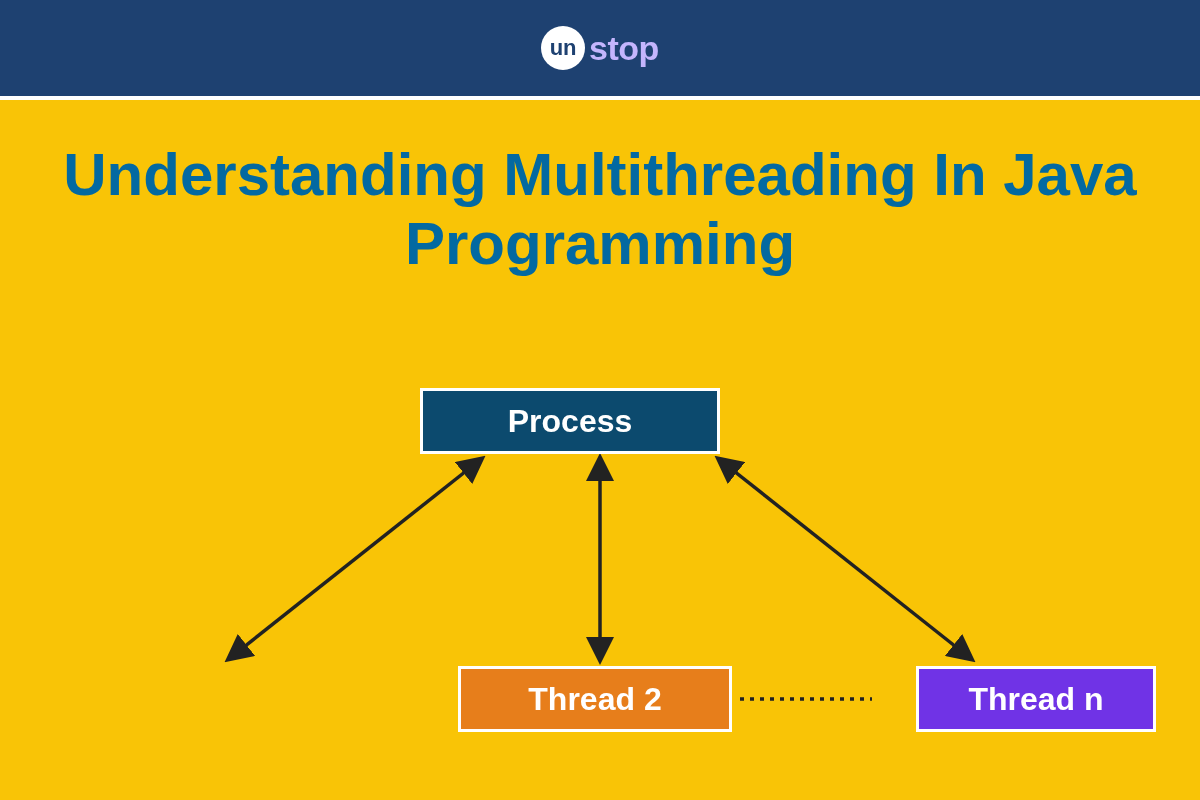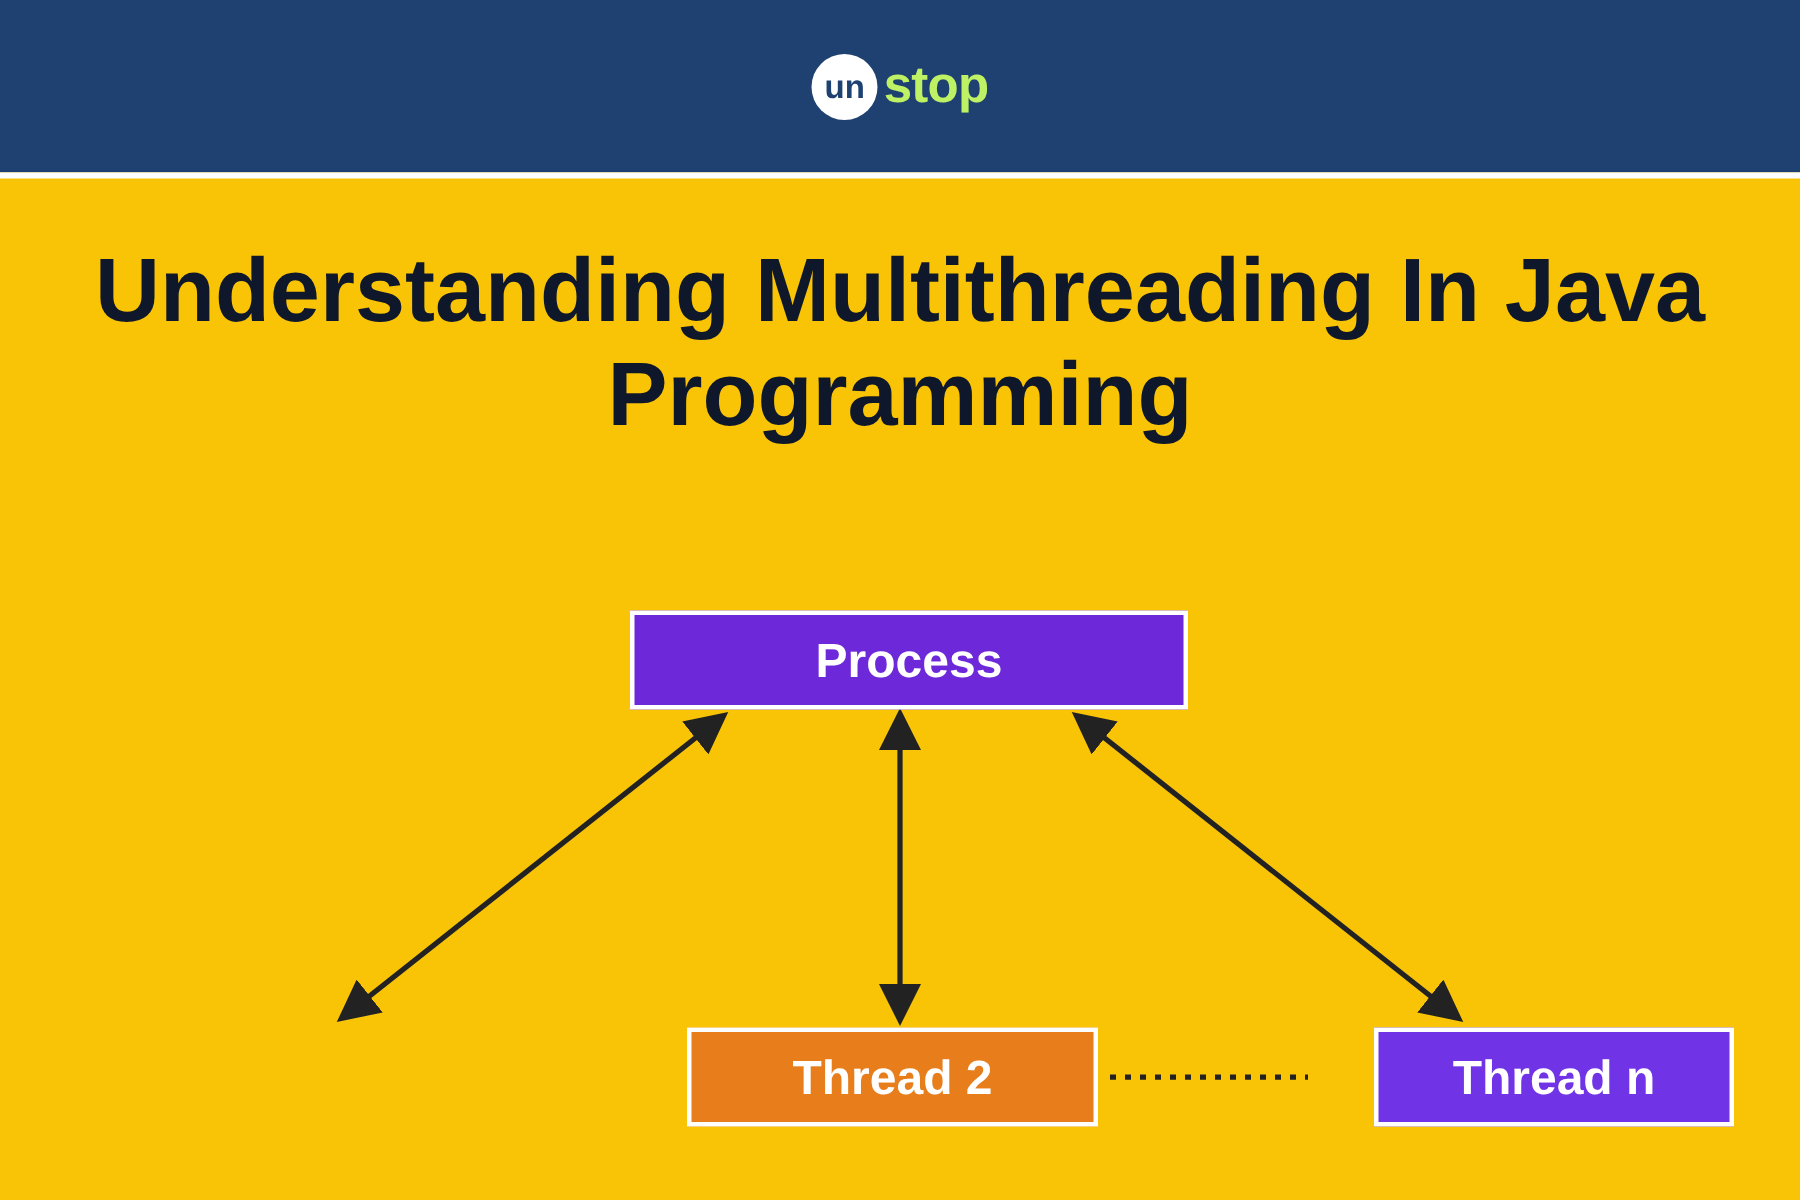--- a/index.html
+++ b/index.html
@@ -4,21 +4,21 @@
   <style>
     * { margin: 0; padding: 0; box-sizing: border-box; }
     body {
       width: 1200px;
       height: 800px;
       font-family: Arial, Helvetica, sans-serif;
       overflow: hidden;
     }
     .header {
       width: 100%;
-      height: 115px;
+      height: 96px;
       background: #1e4171;
       display: flex;
       align-items: center;
       justify-content: center;
     }
     .logo {
       display: flex;
       align-items: center;
       gap: 4px;
     }
@@ -28,35 +28,35 @@
       border-radius: 50%;
       background: #ffffff;
       display: flex;
       align-items: center;
       justify-content: center;
       color: #1e4171;
       font-weight: 700;
       font-size: 22px;
     }
     .logo-text {
-      color: #bef264;
+      color: #c4b5fd;
       font-size: 34px;
       font-weight: 700;
       letter-spacing: -0.5px;
     }
     .content {
       width: 100%;
       height: 704px;
       background: #f9c406;
       position: relative;
       border-top: 4px solid #ffffff;
     }
     .title {
       text-align: center;
-      color: #0f172a;
+      color: #0369a1;
       font-size: 60px;
       font-weight: 800;
       line-height: 1.15;
       padding: 40px 60px 0 60px;
     }
     .diagram {
       position: absolute;
       left: 0;
       right: 0;
       bottom: 0;
@@ -69,22 +69,22 @@
       font-size: 32px;
       font-weight: 700;
       display: flex;
       align-items: center;
       justify-content: center;
       height: 66px;
     }
     .process-box {
       left: 420px;
       top: 28px;
-      width: 372px;
-      background: #6d28d9;
+      width: 300px;
+      background: #0c4a6e;
       justify-content: center;
     }
     .thread1-box {
       left: 78px;
       top: 306px;
       width: 264px;
       background: #d9286b;
     }
     .thread2-box {
       left: 458px;

